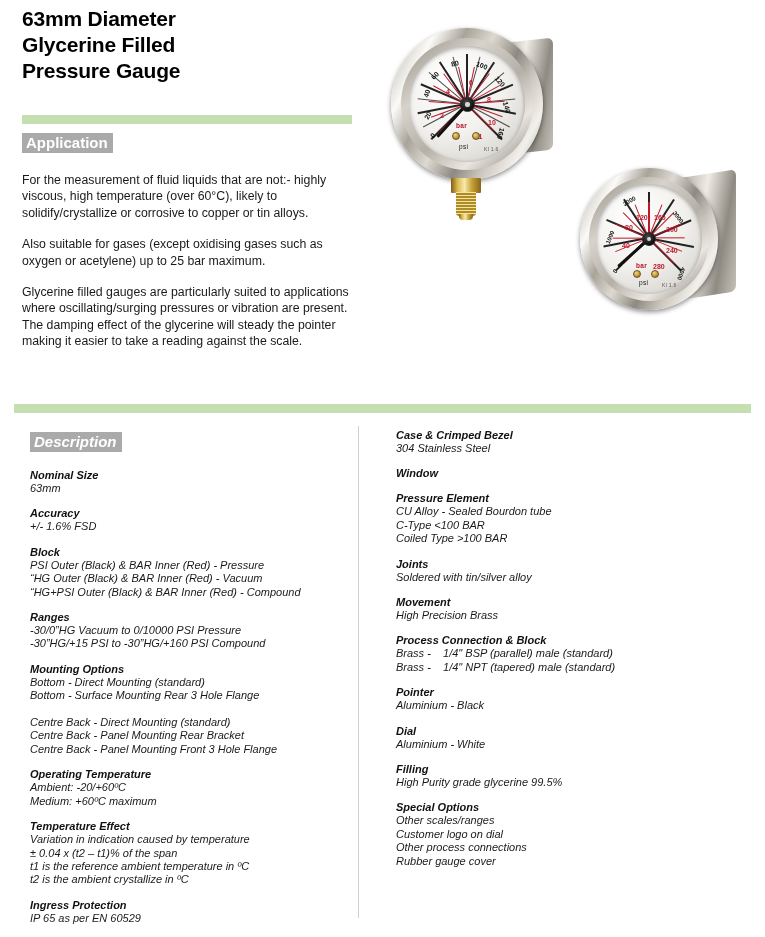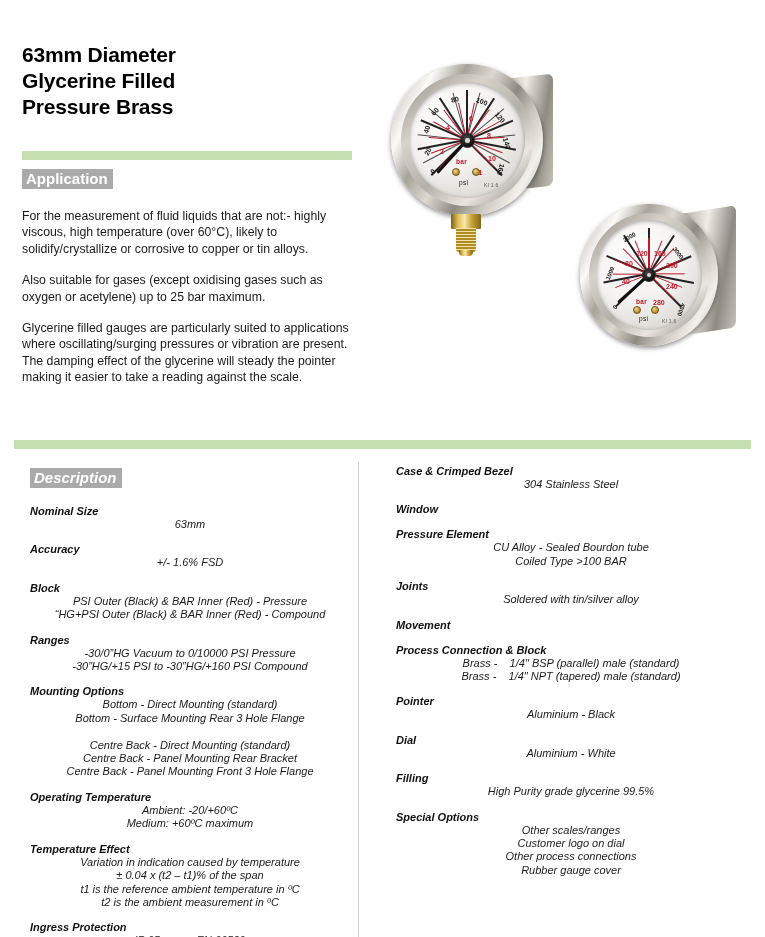--- a/index.html
+++ b/index.html
@@ -4,21 +4,21 @@
 <style>
   html,body{margin:0;padding:0;}
   body{
     width:765px;height:937px;background:#ffffff;
     font-family:"Liberation Sans", sans-serif;
     color:#1a1a1a;overflow:hidden;position:relative;
   }
   .page{position:relative;width:765px;height:937px;}
 
   
-  .top{position:relative;height:400px;margin-top:36px;}
+  .top{position:relative;height:400px;}
 
   .title{
     position:absolute;left:22px;top:6px;width:340px;
     font-size:21px;font-weight:bold;line-height:26px;color:#000;
     letter-spacing:-0.2px;
   }
   .title div{white-space:nowrap;}
 
   .divider-short{
     position:absolute;left:22px;top:115px;width:330px;height:9px;
@@ -112,33 +112,33 @@
   .vline{
     position:absolute;left:352px;top:6px;width:1px;height:492px;background:#cfcfcf;
   }
   .col{position:absolute;font-size:11px;line-height:13.4px;color:#1a1a1a;}
   .col-left{left:24px;top:48px;width:320px;}
   .col-right{left:390px;top:8px;width:350px;}
   .blk{margin:0 0 11px 0;}
   .blk h4{
     margin:0;font-size:11px;font-weight:bold;line-height:14px;color:#111;
   }
-  .blk .ln{display:block;white-space:pre;text-align:center;}
+  .blk .ln{display:block;white-space:pre;}
 </style>
 </head>
 <body>
 
 <div class="page">
 
   <div class="top">
 
     <div class="title">
       <div>63mm Diameter</div>
       <div>Glycerine Filled</div>
-      <div>Pressure Brass</div>
+      <div>Pressure Gauge</div>
     </div>
 
     <div class="divider-short"></div>
 
     <div class="app-head">
       <span class="sec-head">Application</span>
     </div>
 
     <div class="app-body">
       <p>For the measurement of fluid liquids that are not:- highly viscous, high temperature (over 60°C), likely to solidify/crystallize or corrosive to copper or tin alloys.</p>
@@ -294,20 +294,21 @@
           <h4>Nominal Size</h4>
           <span class="ln">63mm</span>
         </div>
         <div class="blk">
           <h4>Accuracy</h4>
           <span class="ln">+/- 1.6% FSD</span>
         </div>
         <div class="blk">
           <h4>Block</h4>
           <span class="ln">PSI Outer (Black) &amp; BAR Inner (Red) - Pressure</span>
+          <span class="ln">“HG Outer (Black) &amp; BAR Inner (Red) - Vacuum</span>
           <span class="ln">“HG+PSI Outer (Black) &amp; BAR Inner (Red) - Compound</span>
         </div>
         <div class="blk">
           <h4>Ranges</h4>
           <span class="ln">-30/0”HG Vacuum to 0/10000 PSI Pressure</span>
           <span class="ln">-30”HG/+15 PSI to -30”HG/+160 PSI Compound</span>
         </div>
         <div class="blk">
           <h4>Mounting Options</h4>
           <span class="ln">Bottom - Direct Mounting (standard)</span>
@@ -320,46 +321,48 @@
         <div class="blk">
           <h4>Operating Temperature</h4>
           <span class="ln">Ambient: -20/+60ºC</span>
           <span class="ln">Medium: +60ºC maximum</span>
         </div>
         <div class="blk">
           <h4>Temperature Effect</h4>
           <span class="ln">Variation in indication caused by temperature</span>
           <span class="ln">± 0.04 x (t2 – t1)% of the span</span>
           <span class="ln">t1 is the reference ambient temperature in ºC</span>
-          <span class="ln">t2 is the ambient measurement in ºC</span>
+          <span class="ln">t2 is the ambient crystallize in ºC</span>
         </div>
         <div class="blk">
           <h4>Ingress Protection</h4>
           <span class="ln">IP 65 as per EN 60529</span>
         </div>
       </div>
     <div class="col col-right" id="col-right">
         <div class="blk">
           <h4>Case &amp; Crimped Bezel</h4>
           <span class="ln">304 Stainless Steel</span>
         </div>
         <div class="blk">
           <h4>Window</h4>
         </div>
         <div class="blk">
           <h4>Pressure Element</h4>
           <span class="ln">CU Alloy - Sealed Bourdon tube</span>
+          <span class="ln">C-Type &lt;100 BAR</span>
           <span class="ln">Coiled Type &gt;100 BAR</span>
         </div>
         <div class="blk">
           <h4>Joints</h4>
           <span class="ln">Soldered with tin/silver alloy</span>
         </div>
         <div class="blk">
           <h4>Movement</h4>
+          <span class="ln">High Precision Brass</span>
         </div>
         <div class="blk">
           <h4>Process Connection &amp; Block</h4>
           <span class="ln">Brass -    1/4" BSP (parallel) male (standard)</span>
           <span class="ln">Brass -    1/4" NPT (tapered) male (standard)</span>
         </div>
         <div class="blk">
           <h4>Pointer</h4>
           <span class="ln">Aluminium - Black</span>
         </div>

